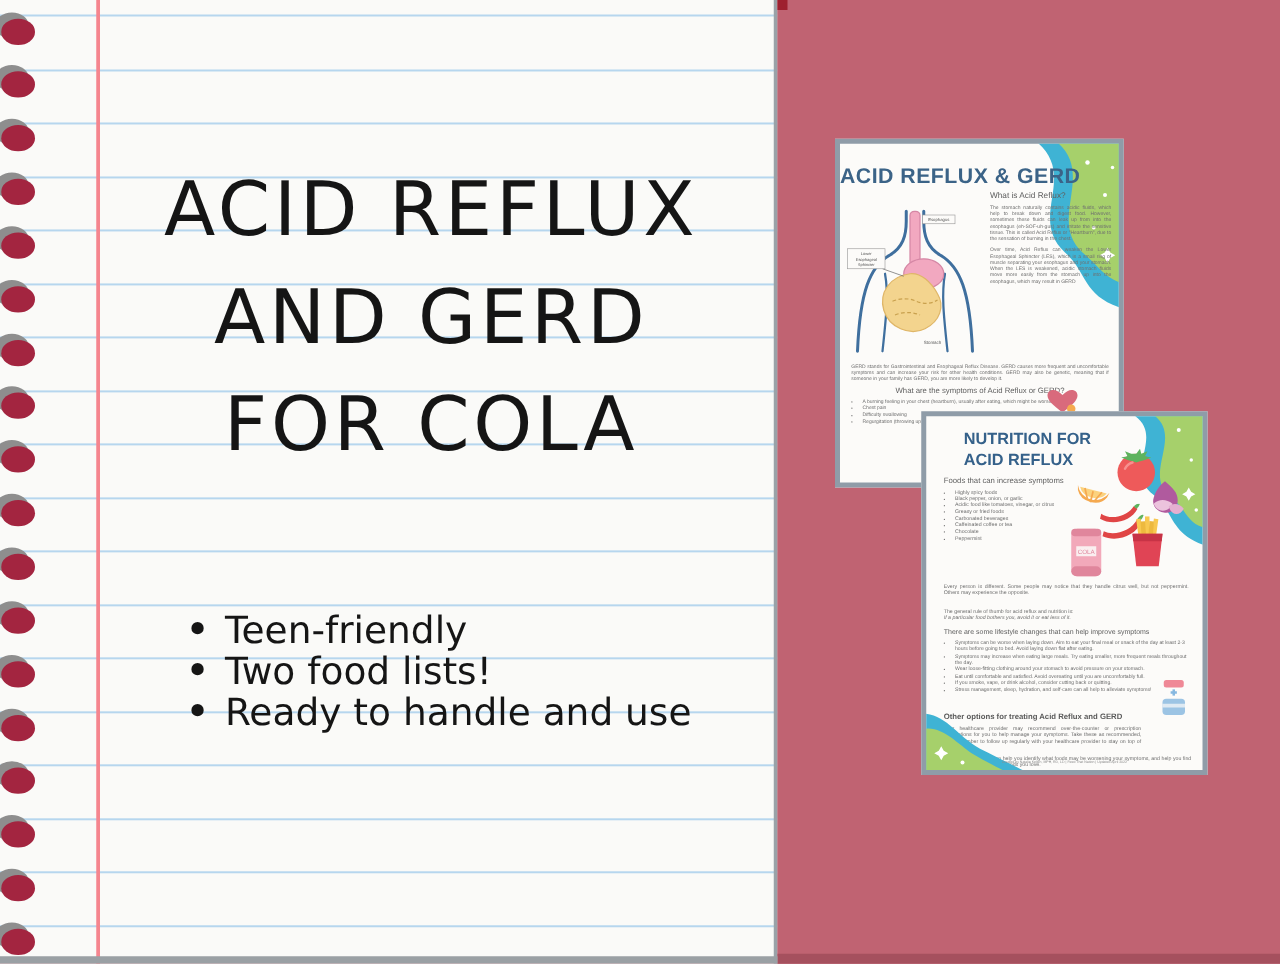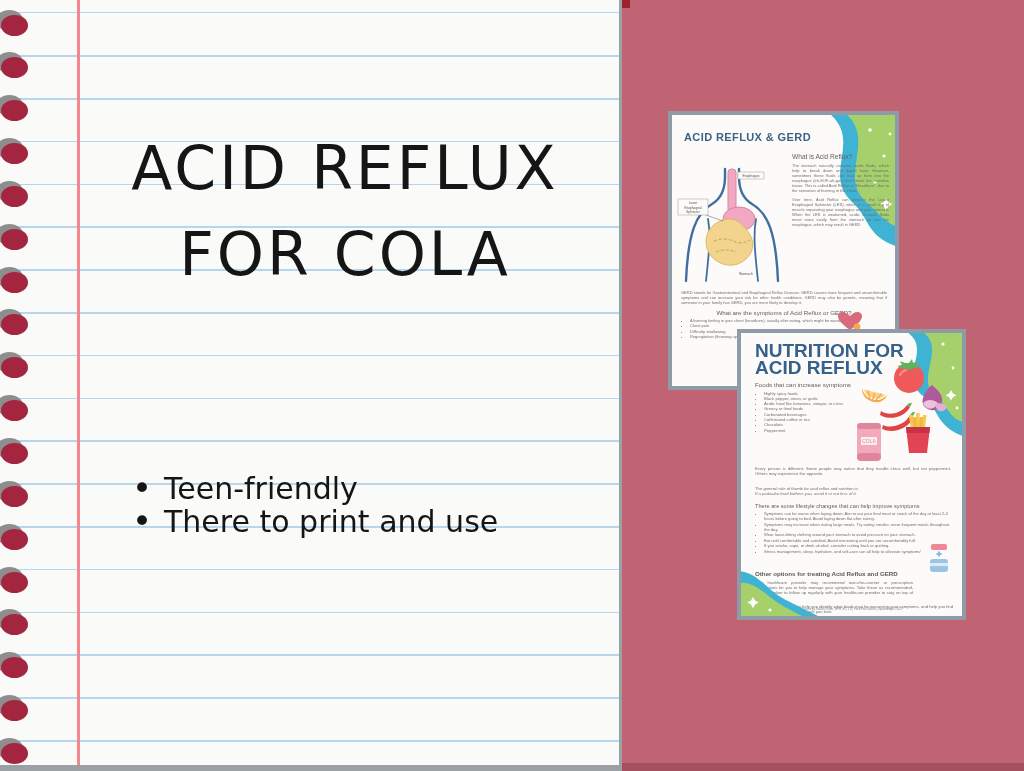--- a/index.html
+++ b/index.html
@@ -12,21 +12,21 @@
   .notebook-edge{position:absolute;right:0;top:0;width:3px;height:771px;background:#9aa2a8;}
   .notebook-bottom{position:absolute;left:0;bottom:0;width:622px;height:6px;background:#9aa0a4;z-index:5;}
   .margin-line{position:absolute;left:77px;top:0;width:3px;height:771px;background:#f5858e;}
   .holes{position:absolute;left:0;top:0;width:60px;height:771px;}
   .hole{position:absolute;width:27px;height:21px;border-radius:50%;background:#a32540;box-shadow:-5px -5px 0 #8e8e8e;}
 
   .nb-title{position:absolute;left:80px;top:125px;width:530px;text-align:center;
     font-family:"DejaVu Sans",sans-serif;font-size:60px;line-height:86px;letter-spacing:3px;color:#151515;}
   .nb-list{position:absolute;left:112px;top:472px;color:#151515;font-family:"DejaVu Sans",sans-serif;}
   .nb-list-heading{font-size:30px;line-height:34px;margin-bottom:2px;}
-  .nb-list ul{list-style:none;margin:0;padding:0 0 0 52px;}
+  .nb-list ul{list-style:none;margin:16px;padding:0 0 0 52px;}
   .nb-list li{font-size:30px;line-height:33px;position:relative;}
   .nb-list li::before{content:"\2022";position:absolute;left:-32px;font-size:34px;}
 
   
   .panel{position:absolute;left:622px;top:0;width:402px;height:771px;background:#c06372;}
   .panel-corner{position:absolute;left:0;top:0;width:8px;height:8px;background:#9e202f;}
   .panel-bottom{position:absolute;left:0;bottom:0;width:402px;height:8px;background:#a5505e;}
 
   
   .doc{position:absolute;background:#fcfbf9;border:4px solid #8f9ca8;box-sizing:border-box;overflow:hidden;}
@@ -34,39 +34,39 @@
   .doc h1{margin:0;color:#3b6387;font-weight:bold;}
   .doc .sub{color:#5f5f5f;}
   .doc p,.doc li{color:#6f6f6f;}
   .doc p{margin:0 0 3px 0;text-align:justify;}
   .doc ul{list-style:disc;margin:0;padding-left:9px;}
   .tinyfoot{color:#8a8a8a;font-size:2.8px;text-align:center;}
 
   
   .gerd-doc{left:46px;top:111px;width:231px;height:279px;z-index:1;}
   .gd-corner{position:absolute;right:-1px;top:-1px;}
-  .gd-title{position:absolute;left:12px;top:16px;font-size:11px;letter-spacing:.4px;}
+  .gd-title{position:absolute;left:0;top:16px;font-size:17px;letter-spacing:.4px;}
   .gd-torso{position:absolute;left:4px;top:42px;}
   .gd-col{position:absolute;left:120px;top:38px;width:97px;}
   .gd-col .sub{font-size:6.6px;margin:0 0 3px 0;}
   .gd-col p{font-size:4px;line-height:5.1px;}
   .gd-bottom{position:absolute;left:9px;top:176px;width:206px;}
   .gd-bottom p{font-size:4px;line-height:4.9px;}
   .gd-sym-head{font-size:6.2px;color:#5f5f5f;text-align:center;margin:3px 0 3px 0;}
   .gd-bottom li{font-size:4px;line-height:4.9px;margin-bottom:.6px;}
   .gd-closing{margin-top:3px;text-align:center;font-size:4px;line-height:5px;color:#6f6f6f;}
   .gd-closing span{display:block;}
   .gd-foot{margin-top:4px;}
   .gd-heart{position:absolute;left:165px;top:196px;}
 
   
   .nutr-doc{left:115px;top:329px;width:229px;height:291px;z-index:2;}
   .nd-band{position:absolute;right:-1px;top:-1px;}
   .nd-waves{position:absolute;left:-1px;bottom:-1px;}
-  .nd-title{position:absolute;left:14px;top:10px;font-size:19px;line-height:16.5px;color:#35618a;}
+  .nd-title{position:absolute;left:30px;top:10px;font-size:13px;line-height:16.5px;color:#35618a;}
   .nd-icons{position:absolute;left:104px;top:18px;width:116px;height:130px;}
   .nd-icons svg{position:absolute;}
   .nd-foods{position:absolute;left:14px;top:48px;width:118px;}
   .nd-foods .sub{font-size:6.2px;margin:0 0 2.5px 0;}
   .nd-foods li{font-size:4.2px;line-height:5.3px;}
   .nd-person{position:absolute;left:14px;top:133px;width:196px;}
   .nd-person p{font-size:4.2px;line-height:5.2px;}
   .nd-rule{position:absolute;left:14px;top:153px;width:196px;font-size:4.2px;line-height:5.2px;color:#6f6f6f;}
   .nd-rule .it{font-style:italic;display:block;}
   .nd-lifestyle{position:absolute;left:14px;top:170px;width:201px;}
@@ -101,26 +101,28 @@
         <div class="hole" style="left: 1px; top: 485.85px;"></div>
         <div class="hole" style="left: 1px; top: 528.7px;"></div>
         <div class="hole" style="left: 1px; top: 571.55px;"></div>
         <div class="hole" style="left: 1px; top: 614.4px;"></div>
         <div class="hole" style="left: 1px; top: 657.25px;"></div>
         <div class="hole" style="left: 1px; top: 700.1px;"></div>
         <div class="hole" style="left: 1px; top: 742.95px;"></div>
       </div>
     <div class="nb-title">
       <div>ACID REFLUX</div>
+      <div>AND GERD</div>
       <div>FOR COLA</div>
     </div>
     <div class="nb-list">
       <ul>
           <li>Teen-friendly</li>
-          <li>There to print and use</li>
+          <li>Two food lists!</li>
+          <li>Ready to handle and use</li>
         </ul>
     </div>
     <div class="notebook-edge"></div>
     <div class="notebook-bottom"></div>
   </div>
 
   <div class="panel">
     <div class="panel-corner"></div>
 
     <div class="doc gerd-doc">

